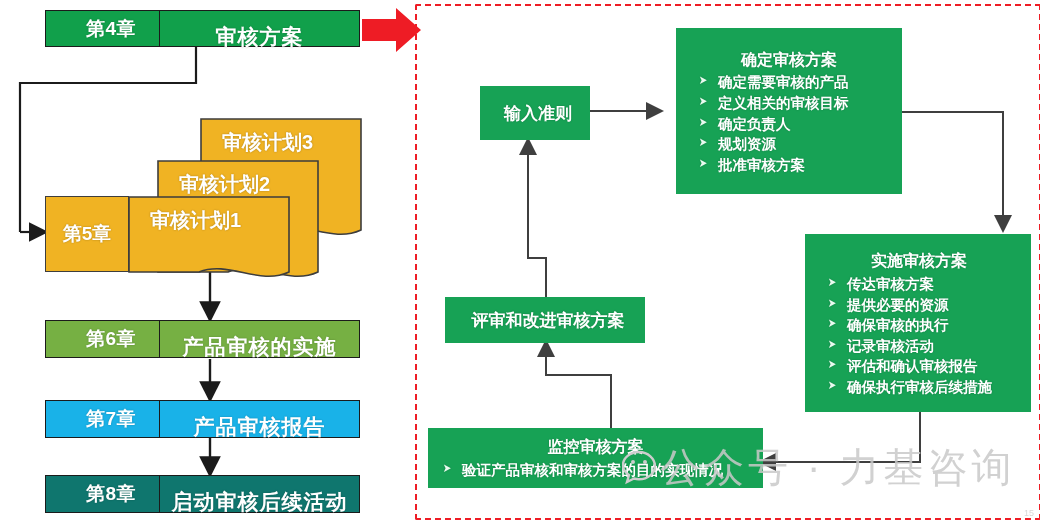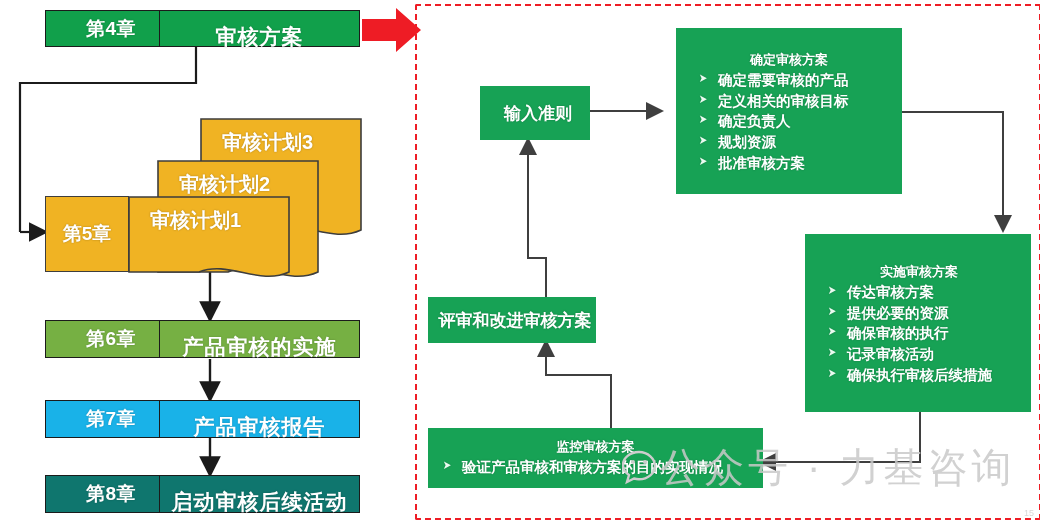--- a/index.html
+++ b/index.html
@@ -57,21 +57,21 @@
   
   .proc-box{
     position:absolute;box-sizing:border-box;
     background:#17a255;
     color:#ffffff;
     display:flex;flex-direction:column;
     justify-content:center;
   }
   .proc-box.center{align-items:center;padding-left:6px;}
   .proc-title{
-    font-weight:bold;font-size:13px;text-align:center;
+    font-weight:bold;font-size:16px;text-align:center;
     text-shadow:0 0 2px rgba(0,0,0,.25);
     line-height:1.35;
   }
   .proc-single{
     font-weight:bold;font-size:17px;text-align:center;
     text-shadow:0 0 2px rgba(0,0,0,.25);
     width:100%;
   }
   .bullets{list-style:none;margin:2px 0 0 0;padding:0 0 0 14px;}
   .bullets li{
@@ -213,32 +213,33 @@
     </ul>
   </div>
 
   <div class="proc-box" style="left:805px;top:234px;width:226px;height:178px;padding:8px 6px 6px 8px;">
     <div class="proc-title">实施审核方案</div>
     <ul class="bullets">
       <li>传达审核方案</li>
       <li>提供必要的资源</li>
       <li>确保审核的执行</li>
       <li>记录审核活动</li>
+      <li>评估和确认审核报告</li>
       <li>确保执行审核后续措施</li>
     </ul>
   </div>
 
   <div class="proc-box" style="left:428px;top:428px;width:335px;height:60px;padding:6px 6px 6px 6px;">
     <div class="proc-title">监控审核方案</div>
     <ul class="bullets" style="padding-left:8px;">
       <li>验证产品审核和审核方案的目的实现情况</li>
     </ul>
   </div>
 
-  <div class="proc-box center" style="left:428px;top:297px;width:168px;height:46px;">
+  <div class="proc-box center" style="left:445px;top:297px;width:200px;height:46px;">
     <div class="proc-single">评审和改进审核方案</div>
   </div>
 
   <div class="wm-logo" style="left:622px;top:448px;">
     <svg width="46" height="42" viewBox="0 0 46 42">
       <path d="M17,4 C8,4 1,10 1,17 C1,21 3,24.5 7,27 L5,34 L12,30.5 C13.8,31 15.4,31.2 17,31.2
                C26,31.2 33,25.2 33,18 C33,10.8 26,4 17,4 Z" fill="none" stroke="#cdcdcd" stroke-width="2.4"></path>
       <circle cx="11" cy="14" r="2" fill="#cdcdcd"></circle>
       <circle cx="23" cy="14" r="2" fill="#cdcdcd"></circle>
     </svg>

